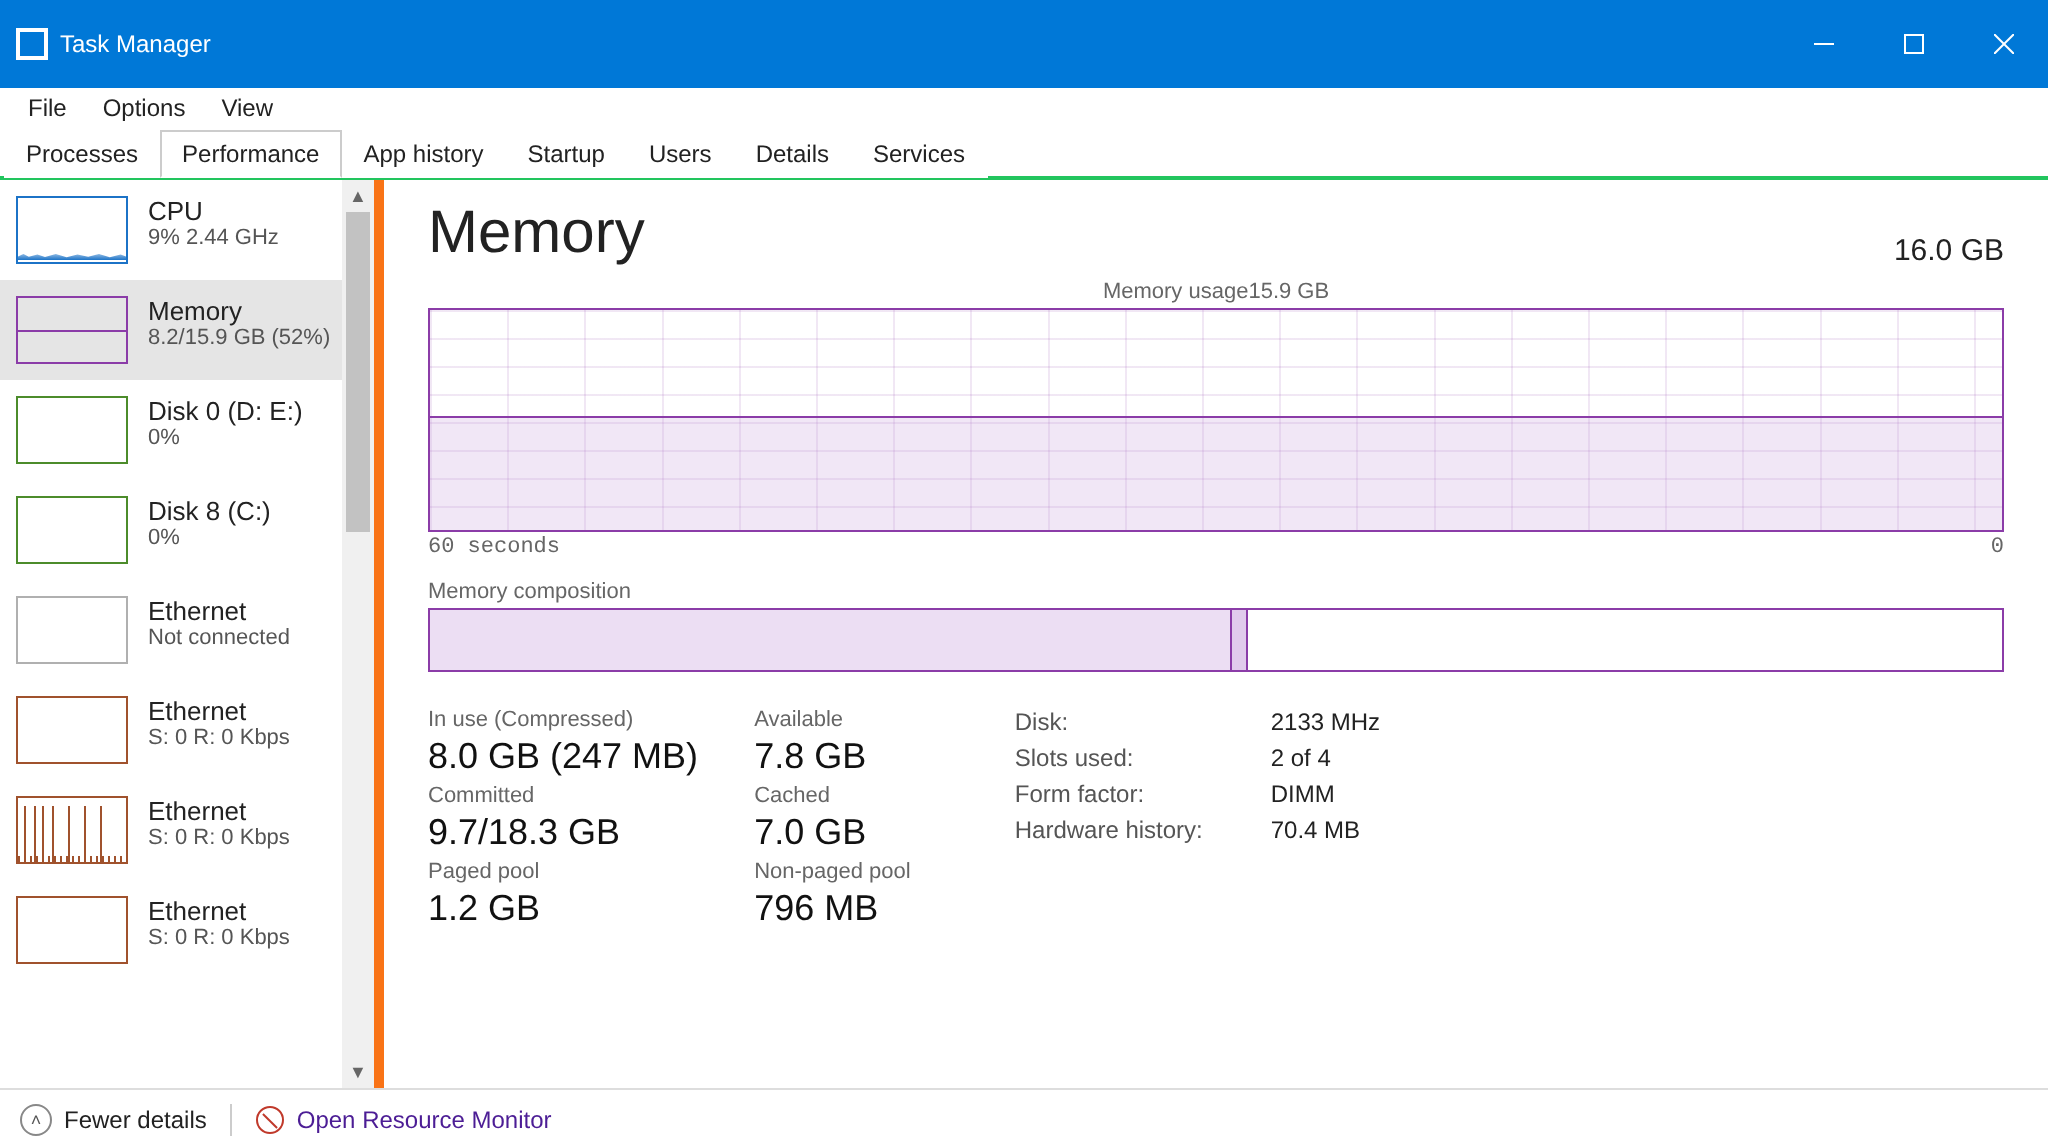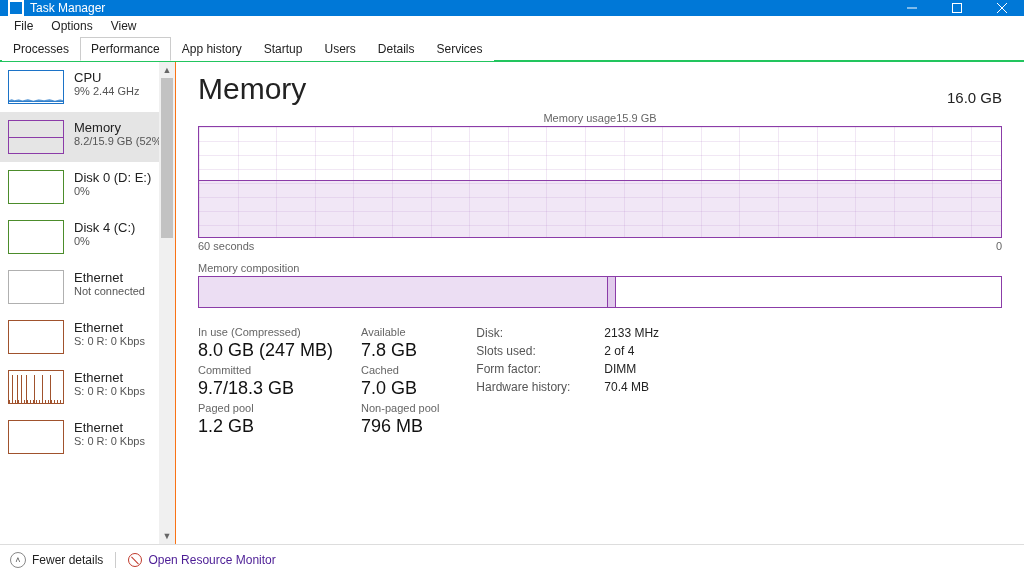--- a/index.html
+++ b/index.html
@@ -1,35 +1,35 @@
 <!DOCTYPE html>
 <html><head>
 <meta charset="utf-8">
 <style>
   * { box-sizing: border-box; margin: 0; padding: 0; }
   body { font-family: "Segoe UI", Tahoma, sans-serif; font-size: 12px; color: #222; background: #fff; width: 1024px; height: 574px; overflow: hidden; display: flex; flex-direction: column; }
   
-  .titlebar { height: 16px; background: #0078d7; color: #fff; display: flex; align-items: center; }
+  .titlebar { height: 44px; background: #0078d7; color: #fff; display: flex; align-items: center; }
   .titlebar .app-icon { width: 16px; height: 16px; margin: 0 6px 0 8px; background: #fff; display:inline-block; position:relative; }
   .titlebar .app-icon::after{content:"";position:absolute;inset:2px;background:#0078d7;}
   .titlebar .title { font-size: 12px; flex: 0 0 auto; }
   .titlebar .spacer { flex: 1; }
   .titlebar .winbtn { width: 45px; height: 28px; display:flex; align-items:center; justify-content:center; }
   .winbtn svg { stroke:#fff; stroke-width:1; fill:none; }
   
   .menubar { height: 20px; display:flex; align-items:center; padding: 0 6px; gap:2px; }
   .menubar span { padding: 2px 8px; font-size:12px; }
   
   .tabs { display:flex; border-bottom:2px solid #22c55e; padding-left:2px; }
   .tab { padding:4px 10px; font-size:12px; border:1px solid transparent; border-bottom:none; position:relative; top:1px; background:#fff;}
   .tab.active { border-color:#ccc; border-bottom:1px solid #fff; }
   
   .main { flex:1; display:flex; overflow:hidden; }
   
-  .sidebar-wrap { width:176px; border-right:1px solid #f97316; position:relative; overflow:hidden; }
+  .sidebar-wrap { width:192px; border-right:5px solid #f97316; position:relative; overflow:hidden; }
   .sidebar { height:100%; overflow:hidden; }
   .side-item { display:flex; gap:10px; padding:8px 8px; align-items:flex-start; }
   .side-item.selected { background:#e5e5e5; }
   .thumb { width:56px; height:34px; border:1px solid #888; flex:0 0 auto; position:relative; overflow:hidden; }
   .thumb.cpu { border-color:#1c73c7; }
   .thumb.cpu::after{content:"";position:absolute;left:0;right:0;bottom:1px;height:6px;background:linear-gradient(to top,#1c73c7 0%,rgba(28,115,199,0) 100%);clip-path:polygon(0 70%,5% 50%,10% 72%,18% 55%,25% 75%,35% 50%,45% 78%,55% 55%,65% 72%,75% 50%,85% 78%,95% 55%,100% 70%,100% 100%,0 100%);}
   .thumb.mem { border-color:#8b3ca8; }
   .thumb.mem::after{content:"";position:absolute;left:0;right:0;top:50%;border-top:1px solid #8b3ca8;}
   .thumb.disk { border-color:#4c8c2b; }
   .thumb.eth0 { border-color:#b0b0b0; }
@@ -45,27 +45,27 @@
   .detail { flex:1; padding:10px 22px 6px 22px; overflow:hidden; }
   .detail-head { display:flex; justify-content:space-between; align-items:flex-end; }
   .detail-head h1 { font-weight:300; font-size:30px; }
   .detail-head .cap { font-size:15px; }
   .chart-label-row { display:flex; justify-content:center; font-size:11px; color:#666; margin-top:6px; }
   .chart { border:1px solid #8b3ca8; height:112px; margin-top:2px; position:relative; background:
     repeating-linear-gradient(to right, rgba(139,60,168,0.12) 0 1px, transparent 1px 38.6px),
     repeating-linear-gradient(to bottom, rgba(139,60,168,0.12) 0 1px, transparent 1px 14px);
   }
   .chart .fill { position:absolute; left:0; right:0; bottom:0; height:52%; background:rgba(201,160,220,0.25); border-top:1px solid #8b3ca8; }
-  .axis-row { display:flex; justify-content:space-between; font-size:11px; color:#666; margin-top:2px;}
+  .axis-row { display:flex; justify-content:space-between; font-size:11px; color:#666; margin-top:2px;font-family:Liberation Mono, monospace;}
   .comp-label { font-size:11px; color:#666; margin-top:10px;}
   .comp { border:1px solid #8b3ca8; height:32px; margin-top:2px; display:flex; }
   .comp .used { width:51%; background:rgba(201,160,220,0.35); border-right:1px solid #8b3ca8;}
   .comp .mod { width:1%; background:rgba(201,160,220,0.55); border-right:1px solid #8b3ca8;}
   .comp .free { flex:1; }
-  .stats { display:flex; gap:37px; margin-top:18px; }
+  .stats { display:flex; gap:52px; margin-top:18px; }
   .stat-col { display:grid; grid-template-columns:auto auto; column-gap:28px; row-gap:3px; align-content:start;}
   .stat-col.kv { grid-template-columns:120px auto; column-gap:8px; font-size:12px; color:#555; row-gap:4px;}
   .stat-col.kv .v{ color:#222; }
   .metric-lbl { font-size:11px; color:#666; }
   .metric-val { font-size:18px; color:#111; }
   .metric-cell { display:flex; flex-direction:column; gap:2px;}
   
   .footer { height:30px; border-top:1px solid #ddd; display:flex; align-items:center; gap:12px; padding:0 10px; font-size:12px;}
   .footer .seg { display:flex; align-items:center; gap:6px; }
   .footer .divider { width:1px; height:16px; background:#ccc;}
@@ -135,21 +135,21 @@
       <div class="side-item">
         <div class="thumb disk"></div>
         <div class="side-text">
             <div class="t1">Disk 0 (D: E:)</div>
             <div class="t2">0%</div>
           </div>
       </div>
       <div class="side-item">
         <div class="thumb disk"></div>
         <div class="side-text">
-            <div class="t1">Disk 4 (C:)</div>
+            <div class="t1">Disk 8 (C:)</div>
             <div class="t2">0%</div>
           </div>
       </div>
       <div class="side-item">
         <div class="thumb eth0"></div>
         <div class="side-text">
             <div class="t1">Ethernet</div>
             <div class="t2">Not connected</div>
           </div>
       </div>

